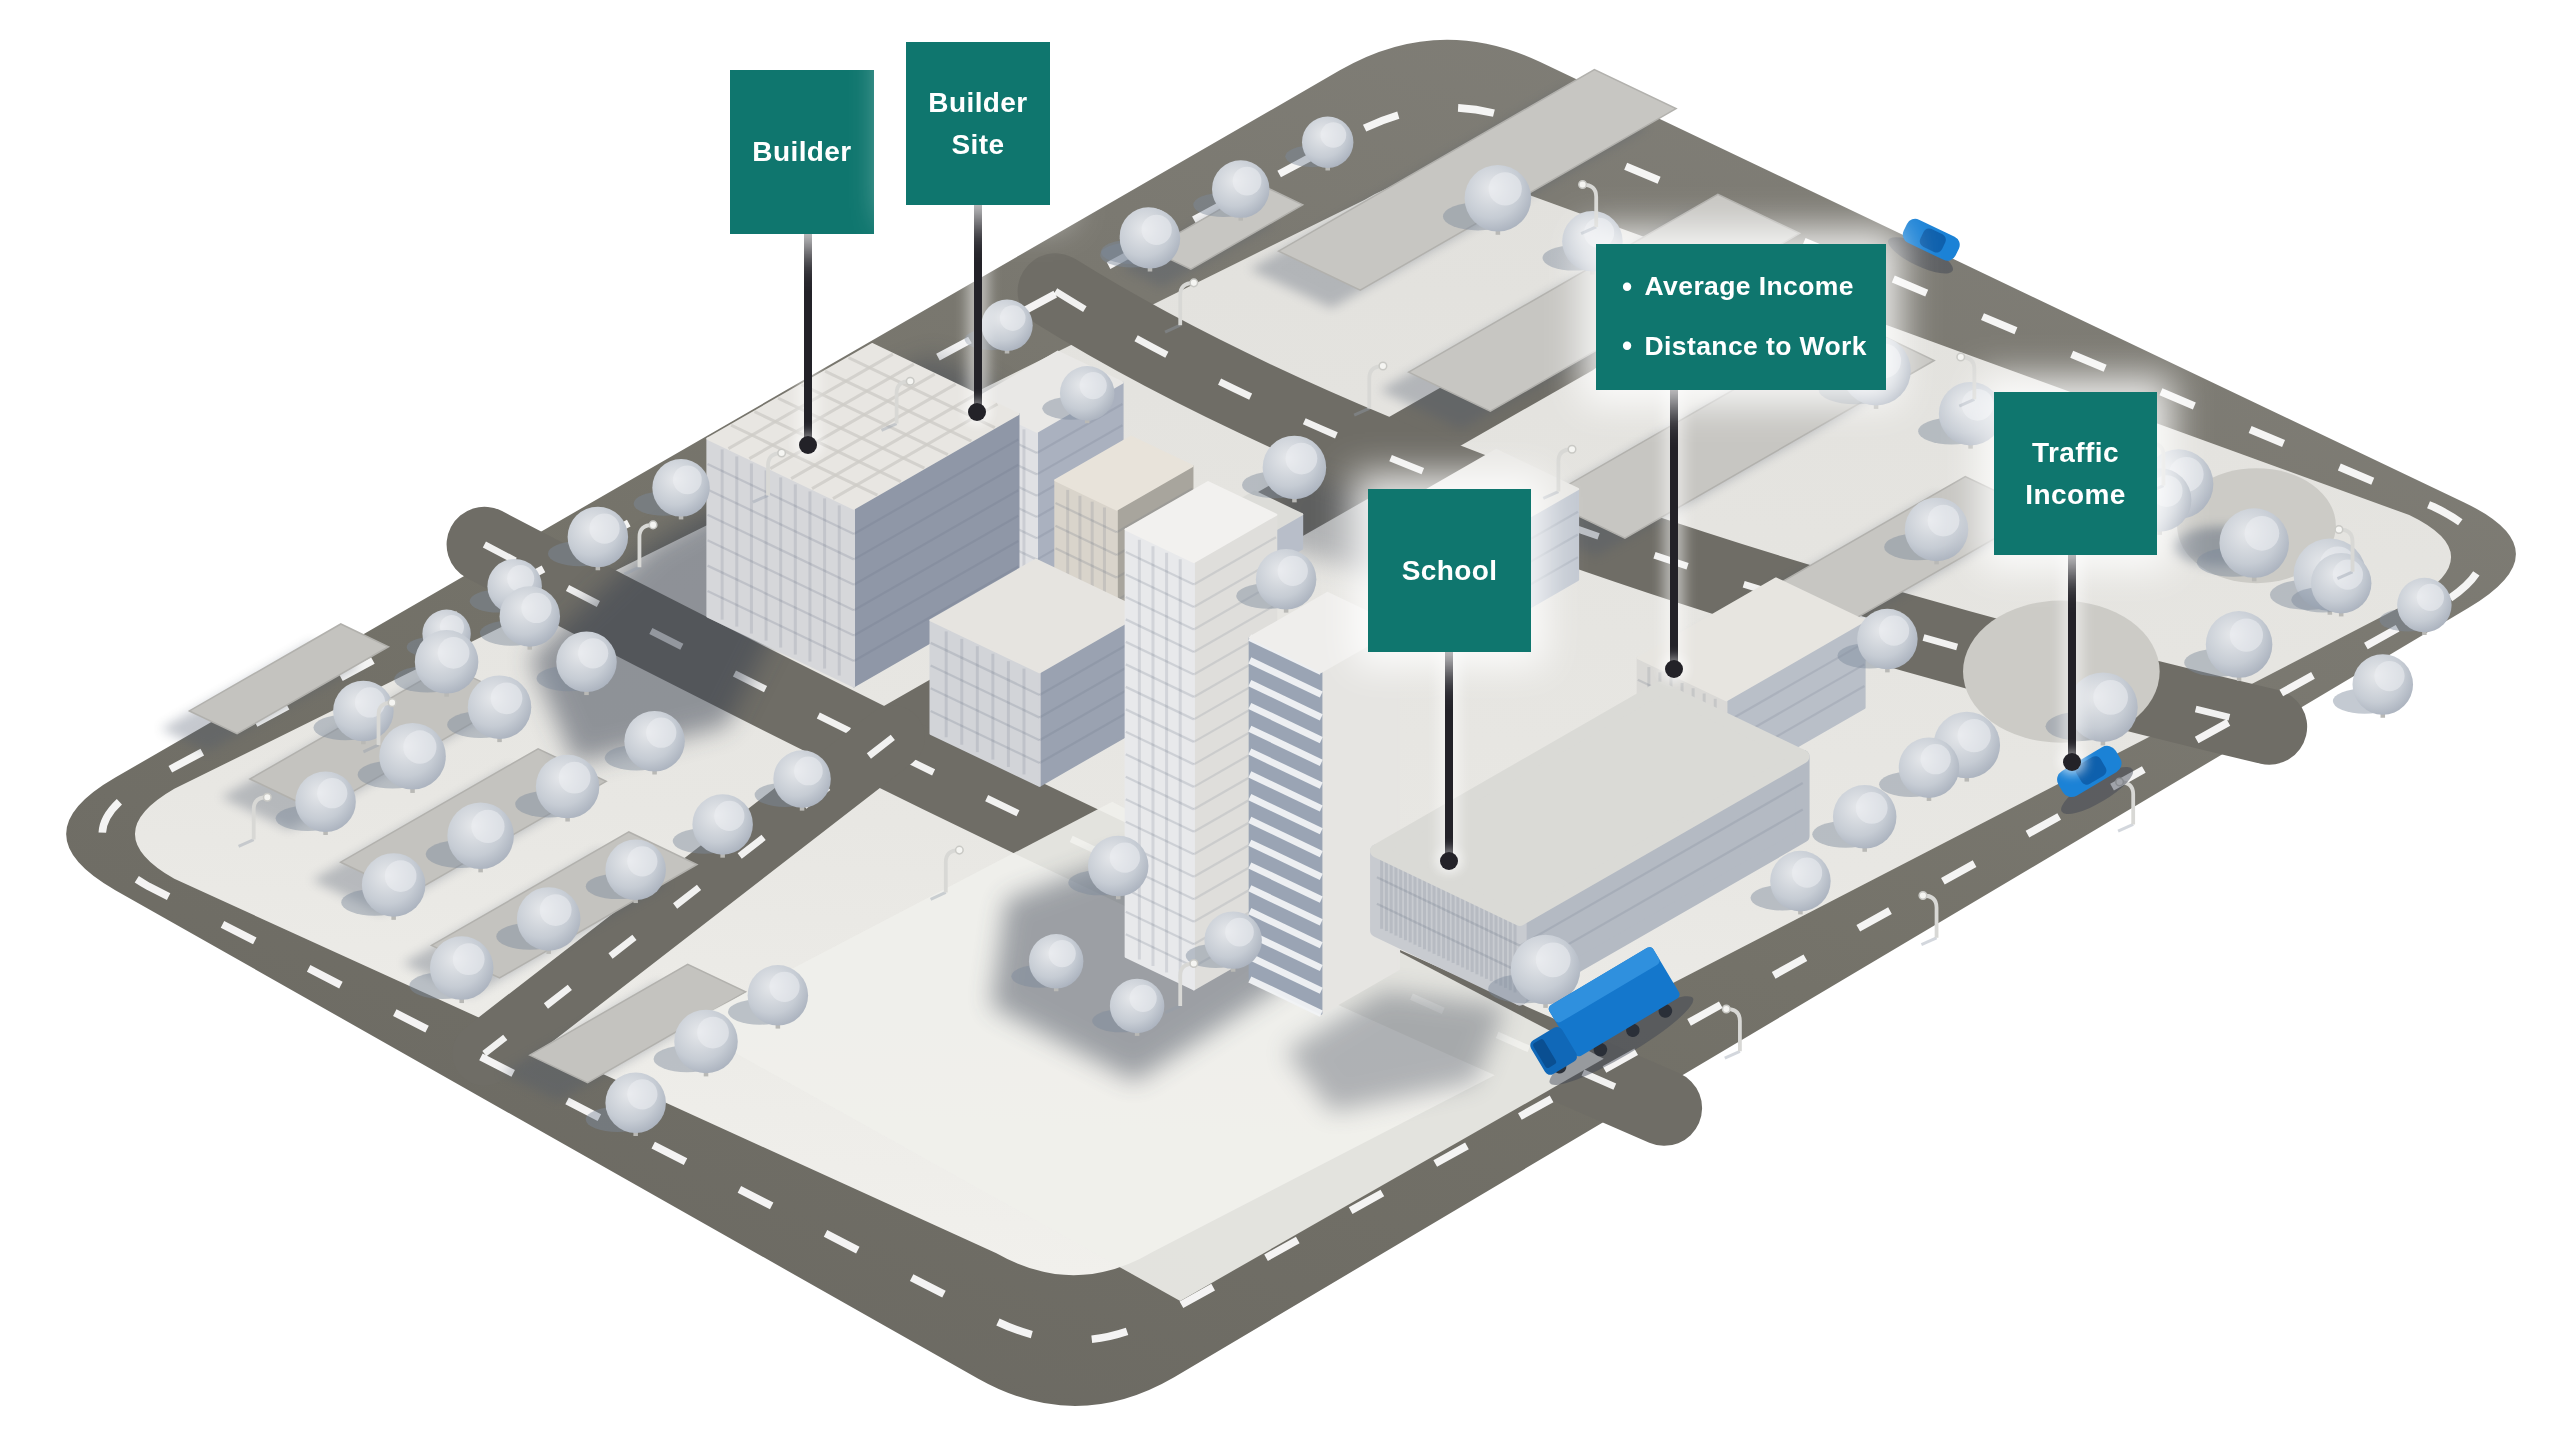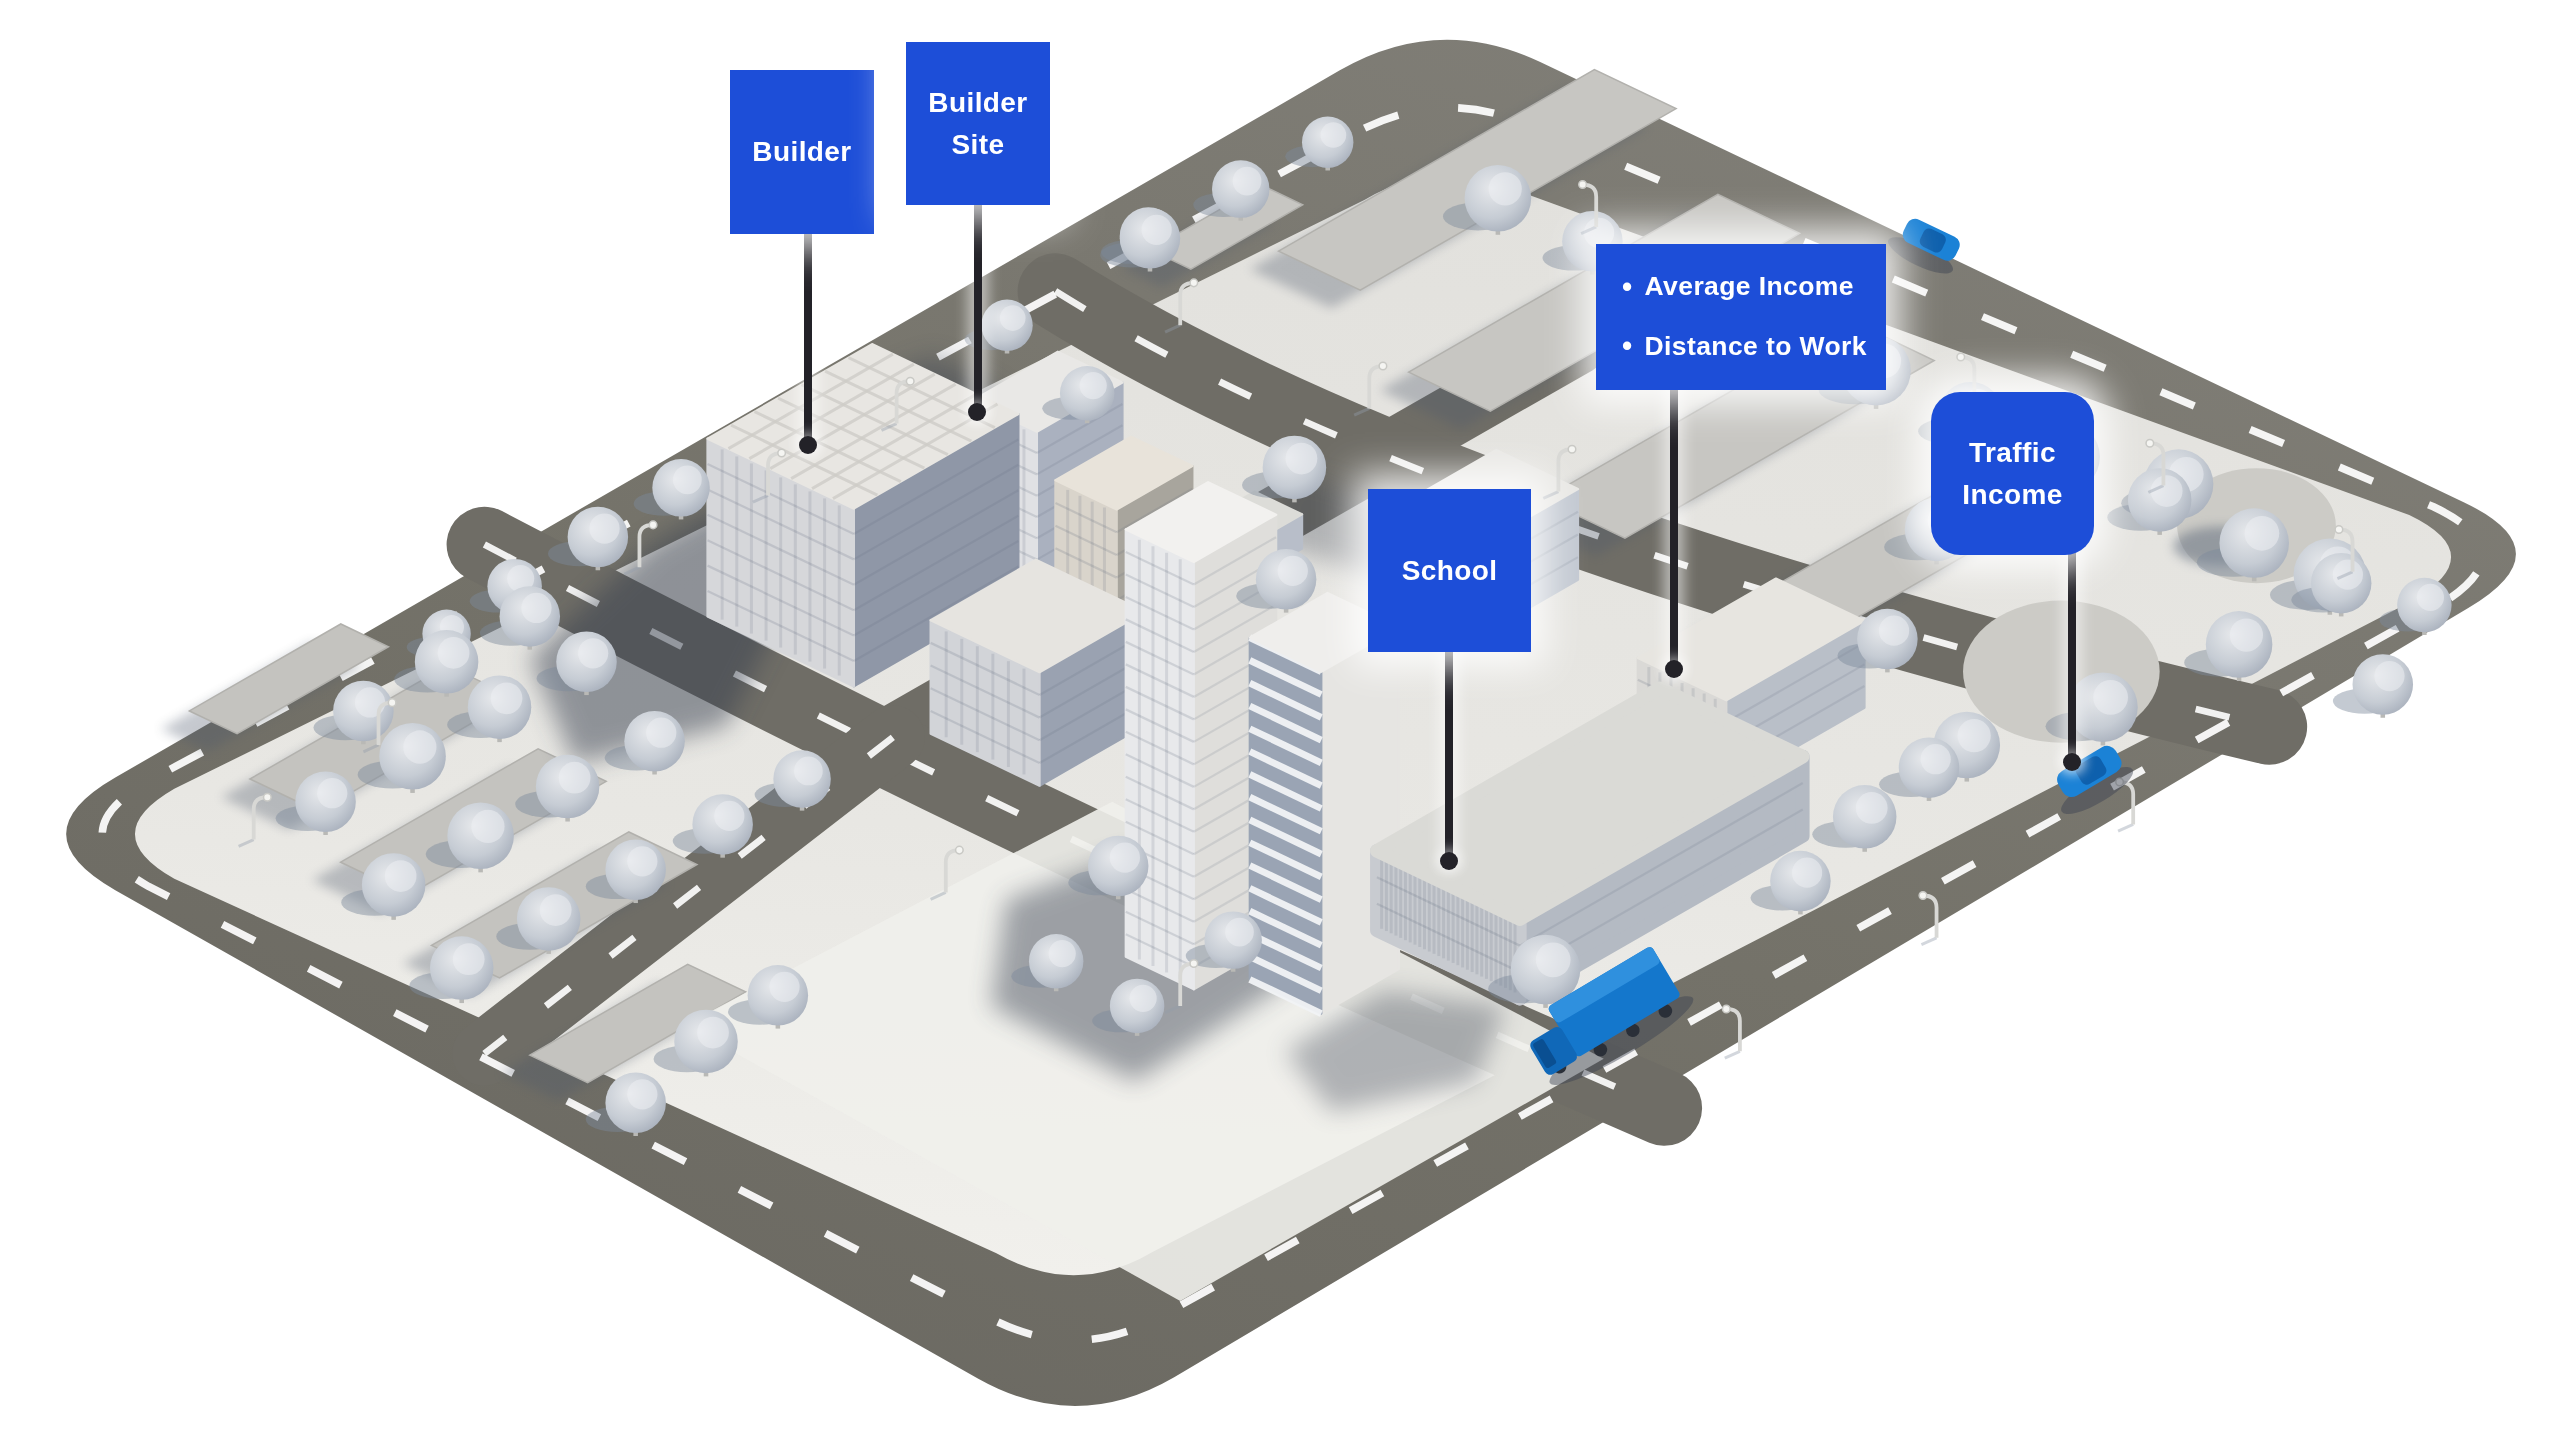--- a/index.html
+++ b/index.html
@@ -1,31 +1,31 @@
 <!DOCTYPE html>
 <html style="font-size:12px"><head>
 <meta charset="utf-8">
 <style>
   html,body{margin:0;padding:0;background:#ffffff;}
   #stage{position:relative;width:2576px;height:1434px;overflow:hidden;background:#ffffff;
          font-family:"Liberation Sans","DejaVu Sans",sans-serif;}
   #scene{position:absolute;left:0;top:0;width:2576px;height:1434px;}
 
-  .callout{position:absolute;background:#1d4ed8;color:#fff;font-weight:bold;
+  .callout{position:absolute;background:#0f766e;color:#fff;font-weight:bold;
            display:flex;flex-direction:column;align-items:center;justify-content:center;
            text-align:center;font-size:28px;line-height:1.5;letter-spacing:0.4px;
            box-shadow:0 0 35px 15px rgba(255,255,255,.85);z-index:30;}
   .callout .ln{display:block;}
   #c-business{left:730px;top:70px;width:144px;height:164px;}
   #c-builder{left:906px;top:42px;width:144px;height:163px;}
   #c-school{left:1368px;top:489px;width:163px;height:163px;}
   #c-metrics{left:1596px;top:244px;width:290px;height:146px;
              align-items:flex-start;justify-content:center;padding-left:26px;box-sizing:border-box;
              font-size:26.5px;}
-  #c-traffic{left:1931px;top:392px;width:163px;height:163px;border-radius:29px;}
+  #c-traffic{left:1994px;top:392px;width:163px;height:163px;}
   .mrow{display:flex;align-items:center;gap:12px;margin:9.8px 0;}
   .mrow .bullet{font-size:29px;line-height:1;}
 
   .stem{position:absolute;width:7.6px;background:#232228;z-index:20;
         box-shadow:0 0 13.6px 6px rgba(255,255,255,.55);}
   #s-business{left:804px;top:233px;height:212px;}
   #s-builder{left:974px;top:203px;height:210px;}
   #s-school{left:1445px;top:651px;height:210px;}
   #s-metrics{left:1670px;top:389px;height:281px;}
   #s-traffic{left:2068px;top:553px;height:209px;}

